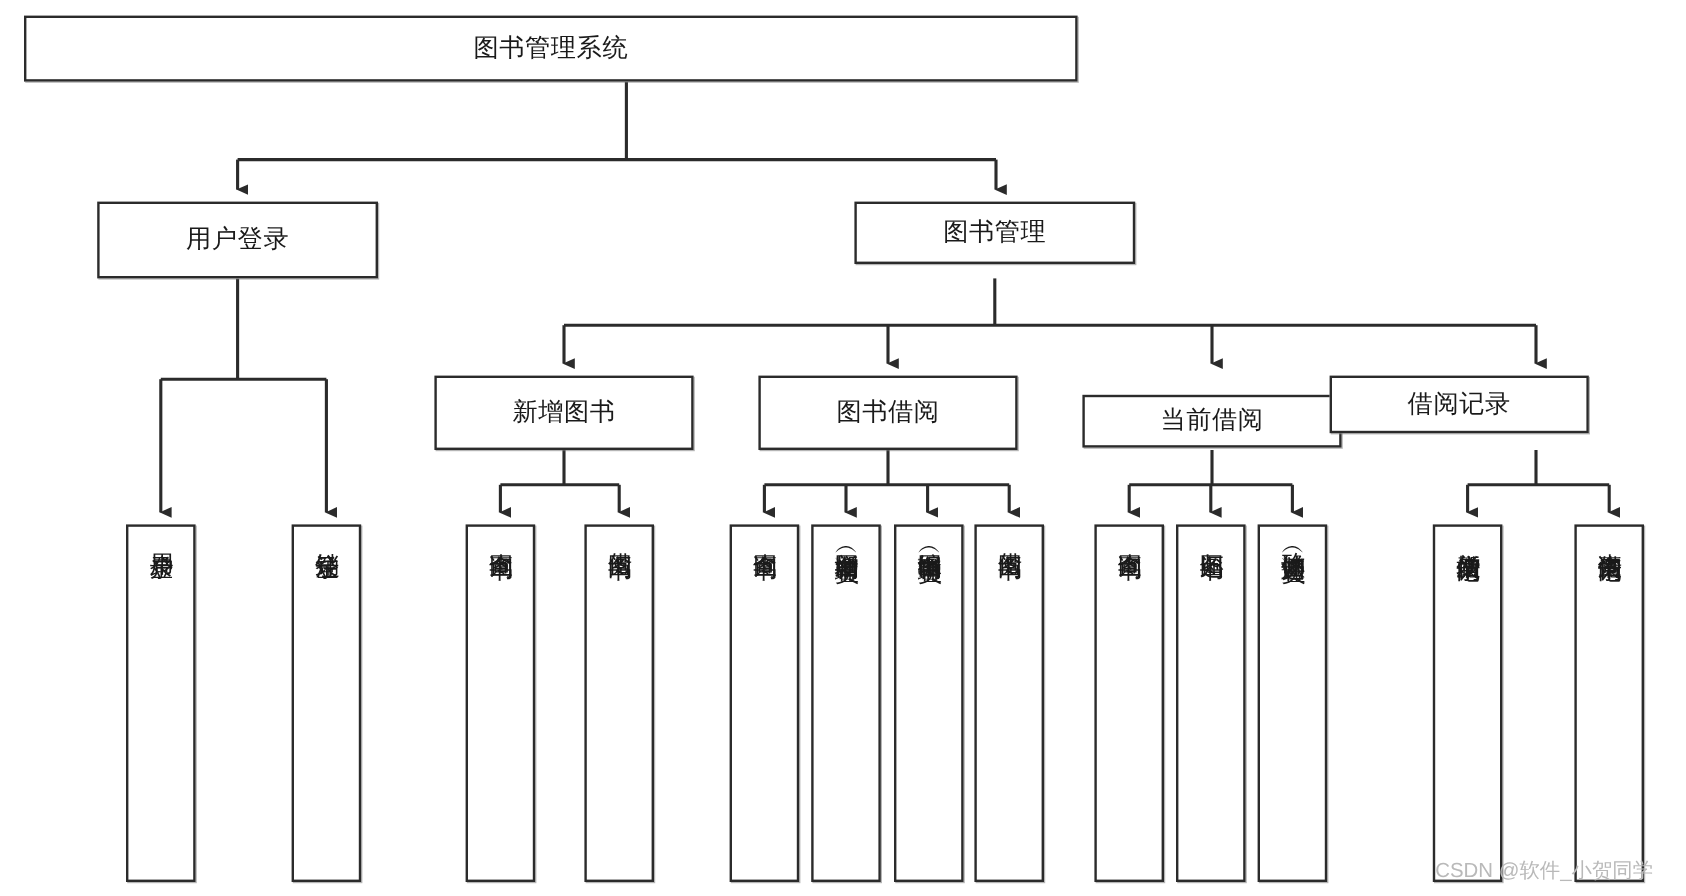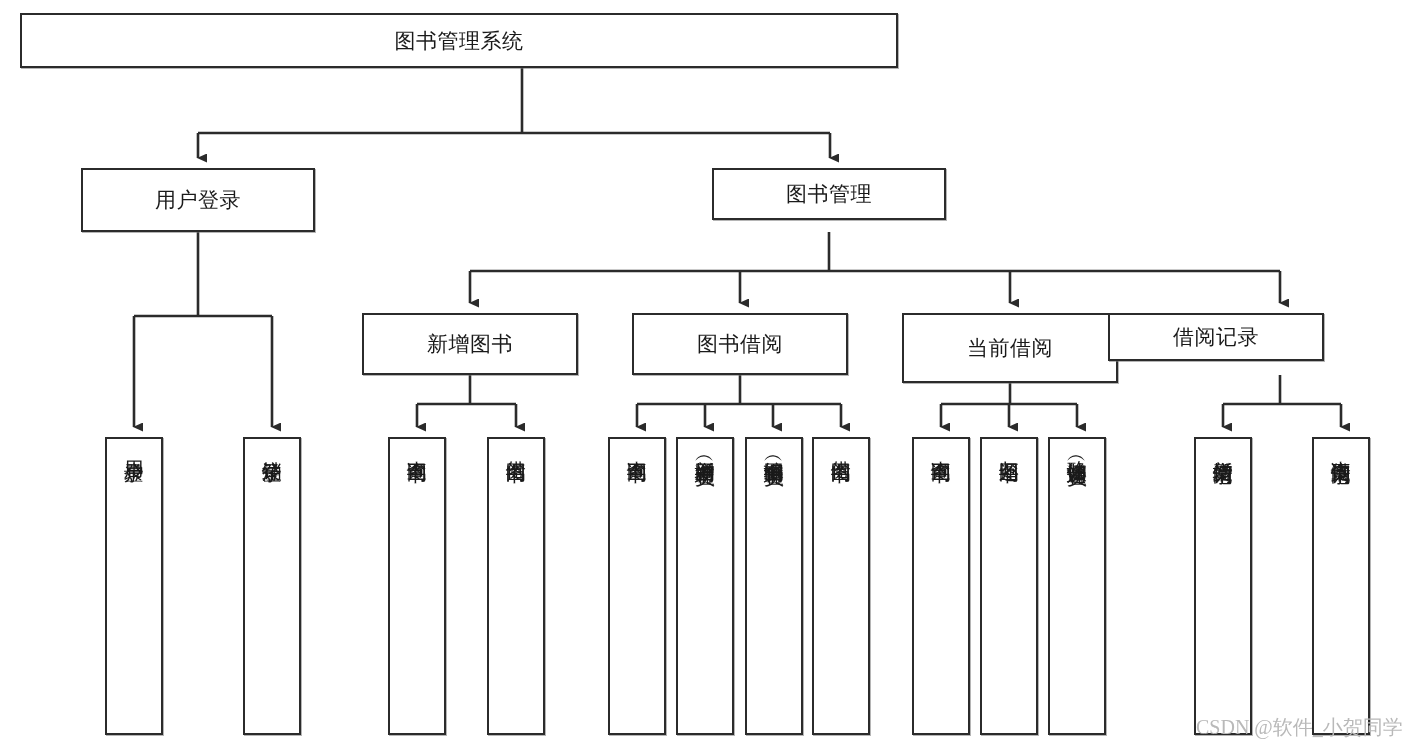--- a/index.html
+++ b/index.html
@@ -52,24 +52,24 @@
     letter-spacing: 1px;
   }
   .node-box.vertical {
     align-items: flex-start;
     padding-top: 6px;
   }
   .watermark {
     position: absolute;
     left: 1196px;
     top: 714px;
-    font-size: 20px;
+    font-size: 17px;
     color: #b9b9b9;
     white-space: nowrap;
-    font-family: Liberation Serif, serif;
+    font-family: Liberation Sans, sans-serif;
   }
 </style>
 </head>
 <body>
 
 <div id="diagram-root">
 
   <svg class="diagram-canvas" viewBox="0 0 1405 747" xmlns="http://www.w3.org/2000/svg">
     <defs>
       <marker id="arrowhead" markerWidth="9" markerHeight="10" refX="4.5" refY="9" orient="auto" markerUnits="userSpaceOnUse">
@@ -130,21 +130,21 @@
   <div class="node-box" style="left:712px; top:168px; width:234px; height:52px;">
     <span class="node-label">图书管理</span>
   </div>
 
   <div class="node-box" style="left:362px; top:313px; width:216px; height:62px;">
     <span class="node-label">新增图书</span>
   </div>
   <div class="node-box" style="left:632px; top:313px; width:216px; height:62px;">
     <span class="node-label">图书借阅</span>
   </div>
-  <div class="node-box" style="left:902px; top:313px; width:216px; height:70px;">
+  <div class="node-box" style="left:902px; top:329px; width:216px; height:44px;font-family:Liberation Serif, serif;">
     <span class="node-label">当前借阅</span>
   </div>
   <div class="node-box" style="left:1108px; top:313px; width:216px; height:48px;">
     <span class="node-label">借阅记录</span>
   </div>
 
   <div class="node-box vertical" style="left:105px; top:437px; width:58px; height:298px;">
     <span class="node-label">用户登录</span>
   </div>
   <div class="node-box vertical" style="left:243px; top:437px; width:58px; height:298px;">

